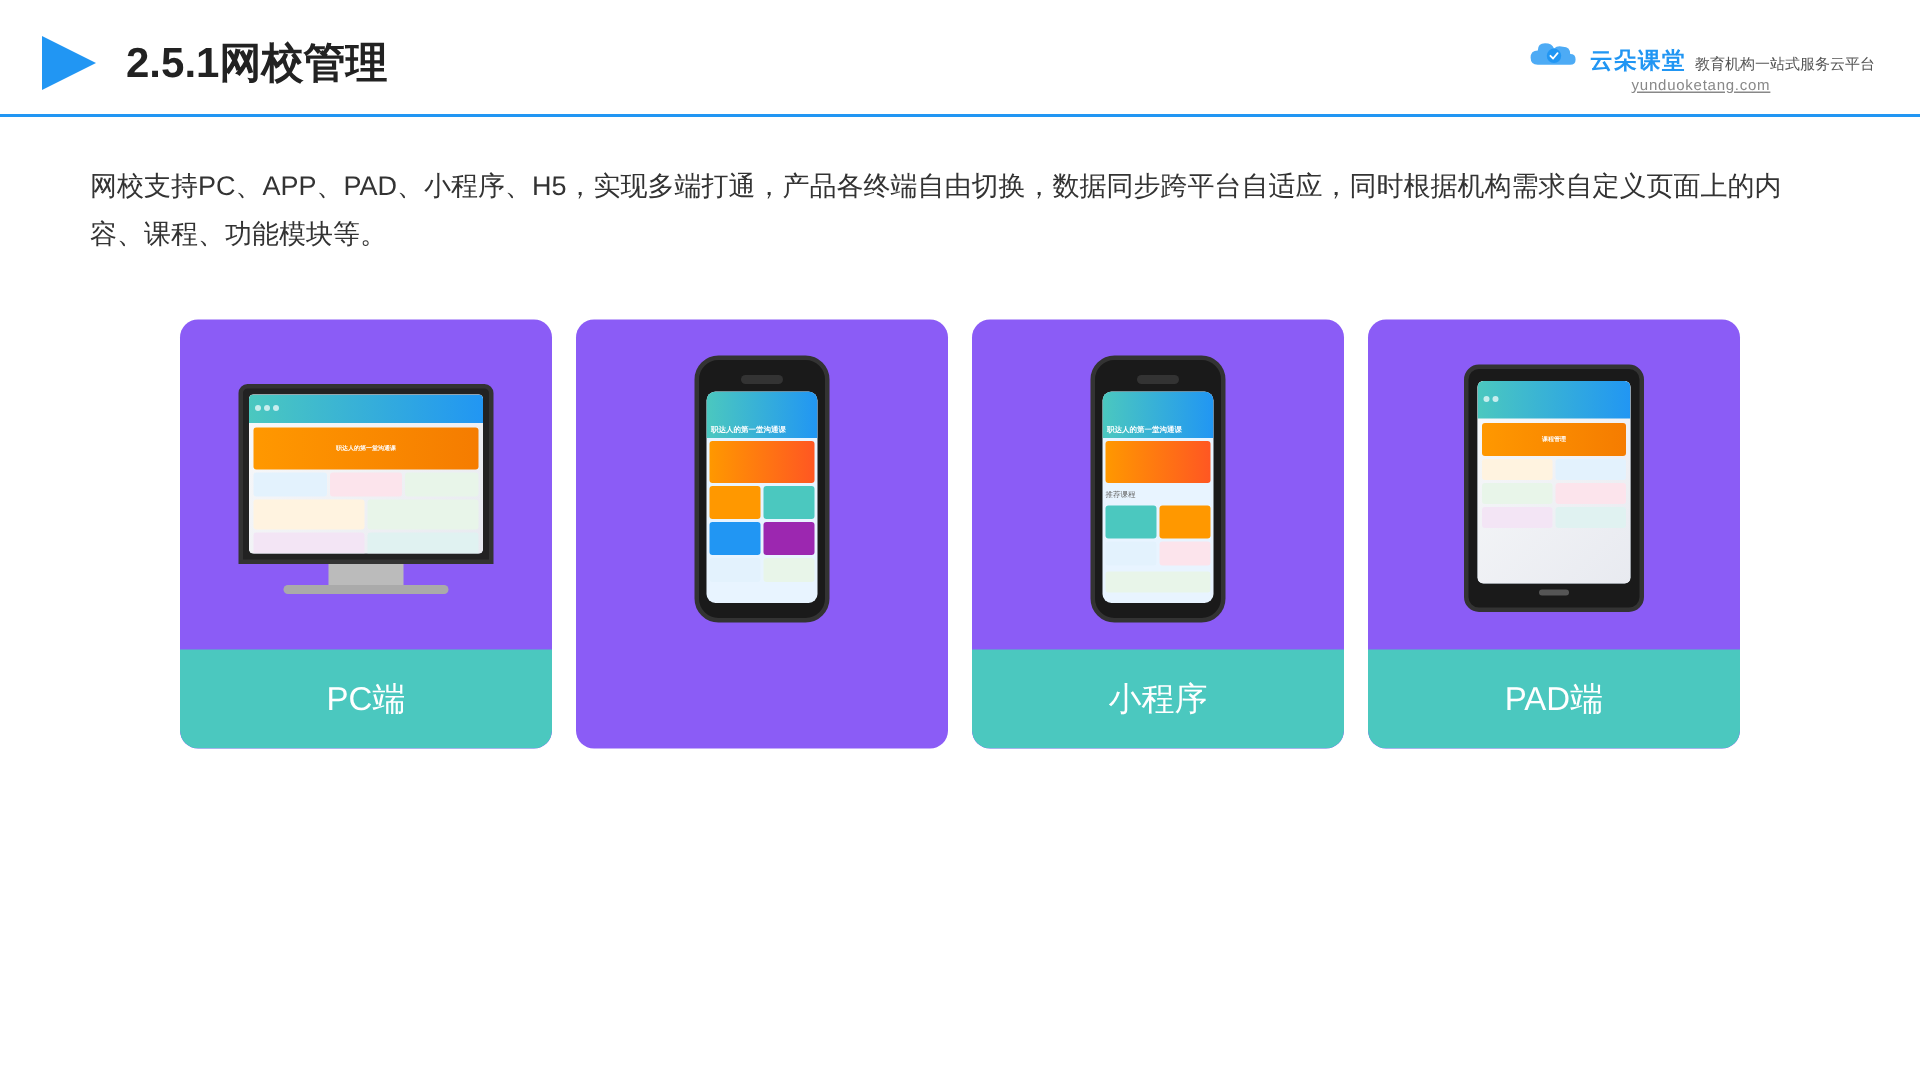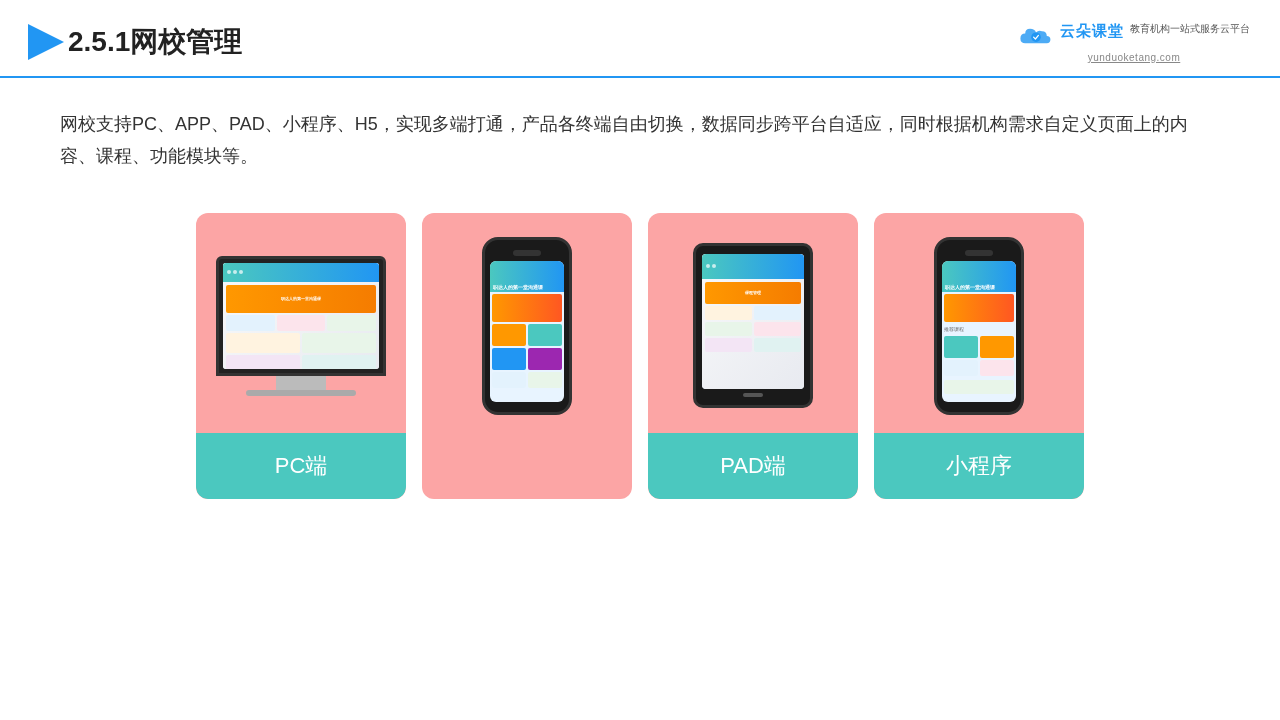--- a/index.html
+++ b/index.html
@@ -15,39 +15,40 @@
     .header {
       display: flex;
       align-items: center;
       justify-content: space-between;
       padding: 18px 30px 10px 20px;
       border-bottom: 2px solid #2196f3;
     }
     .header-left {
       display: flex;
       align-items: center;
+      gap: 16px;
     }
     .play-icon {
       width: 48px;
       height: 48px;
     }
     .page-title {
       font-size: 28px;
       font-weight: bold;
       color: #222;
     }
     .logo-area {
       display: flex;
       flex-direction: column;
       align-items: center;
       gap: 2px;
     }
     .logo-cloud {
       display: flex;
-      align-items: flex-start;
+      align-items: flex-end;
       gap: 6px;
     }
     .logo-text-main {
       font-size: 15px;
       color: #2196f3;
       font-weight: bold;
       letter-spacing: 1px;
     }
     .logo-url {
       font-size: 10px;
@@ -70,23 +71,23 @@
 
     
     .cards-container {
       display: flex;
       gap: 16px;
       padding: 30px 50px 30px 50px;
       justify-content: center;
     }
 
     .card {
-      background: #fca5a5;
+      background: #8b5cf6;
       border-radius: 12px;
-      width: 210px;
+      width: 248px;
       display: flex;
       flex-direction: column;
       align-items: center;
       overflow: hidden;
       flex-shrink: 0;
     }
 
     .card-image-area {
       width: 100%;
       height: 220px;
@@ -402,20 +403,48 @@
               <div class="mobile-item" style="height:16px; background:#e8f5e9;"></div>
             </div>
           </div>
         </div>
       </div>
     </div>
   </div>
 
   <div class="card">
     <div class="card-image-area">
+      <div class="phone-mockup">
+        <div class="phone-notch"></div>
+        <div class="phone-screen">
+          <div class="mobile-header-bar" style="background: linear-gradient(90deg, #4bc8bf, #2196f3);">
+            <span style="color:#fff; font-size:5px; font-weight:bold;">职达人的第一堂沟通课</span>
+          </div>
+          <div class="mobile-screen-body">
+            <div class="mobile-banner" style="height:28px; background: linear-gradient(90deg, #ff9800, #ff5722);">
+            </div>
+            <div style="font-size:5px; color:#666; padding:2px 0;">推荐课程</div>
+            <div class="mobile-item-row">
+              <div class="mobile-item" style="height:22px; background:#4bc8bf;"></div>
+              <div class="mobile-item" style="height:22px; background:#ff9800;"></div>
+            </div>
+            <div class="mobile-item-row">
+              <div class="mobile-item" style="height:16px; background:#e3f2fd;"></div>
+              <div class="mobile-item" style="height:16px; background:#fce4ec;"></div>
+            </div>
+            <div style="height:14px; background:#e8f5e9; border-radius:2px; margin-top:2px;"></div>
+          </div>
+        </div>
+      </div>
+    </div>
+    <div class="card-label">小程序</div>
+  </div>
+
+  <div class="card">
+    <div class="card-image-area">
       <div class="tablet-mockup">
         <div class="tablet-screen">
           <div class="screen-content">
             <div class="screen-header-bar">
               <div class="screen-nav-dots">
                 <div class="screen-dot"></div>
                 <div class="screen-dot"></div>
               </div>
             </div>
             <div class="screen-body">
@@ -436,42 +465,14 @@
               </div>
             </div>
           </div>
         </div>
         <div class="tablet-home"></div>
       </div>
     </div>
     <div class="card-label">PAD端</div>
   </div>
 
-  <div class="card">
-    <div class="card-image-area">
-      <div class="phone-mockup">
-        <div class="phone-notch"></div>
-        <div class="phone-screen">
-          <div class="mobile-header-bar" style="background: linear-gradient(90deg, #4bc8bf, #2196f3);">
-            <span style="color:#fff; font-size:5px; font-weight:bold;">职达人的第一堂沟通课</span>
-          </div>
-          <div class="mobile-screen-body">
-            <div class="mobile-banner" style="height:28px; background: linear-gradient(90deg, #ff9800, #ff5722);">
-            </div>
-            <div style="font-size:5px; color:#666; padding:2px 0;">推荐课程</div>
-            <div class="mobile-item-row">
-              <div class="mobile-item" style="height:22px; background:#4bc8bf;"></div>
-              <div class="mobile-item" style="height:22px; background:#ff9800;"></div>
-            </div>
-            <div class="mobile-item-row">
-              <div class="mobile-item" style="height:16px; background:#e3f2fd;"></div>
-              <div class="mobile-item" style="height:16px; background:#fce4ec;"></div>
-            </div>
-            <div style="height:14px; background:#e8f5e9; border-radius:2px; margin-top:2px;"></div>
-          </div>
-        </div>
-      </div>
-    </div>
-    <div class="card-label">小程序</div>
-  </div>
-
 
 </div>
 
 </body></html>

